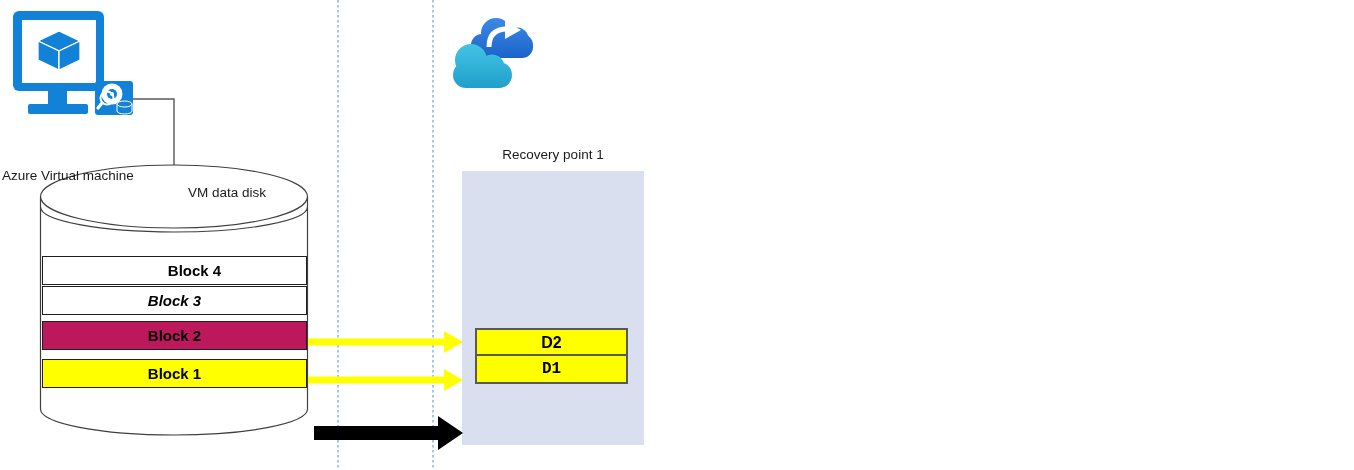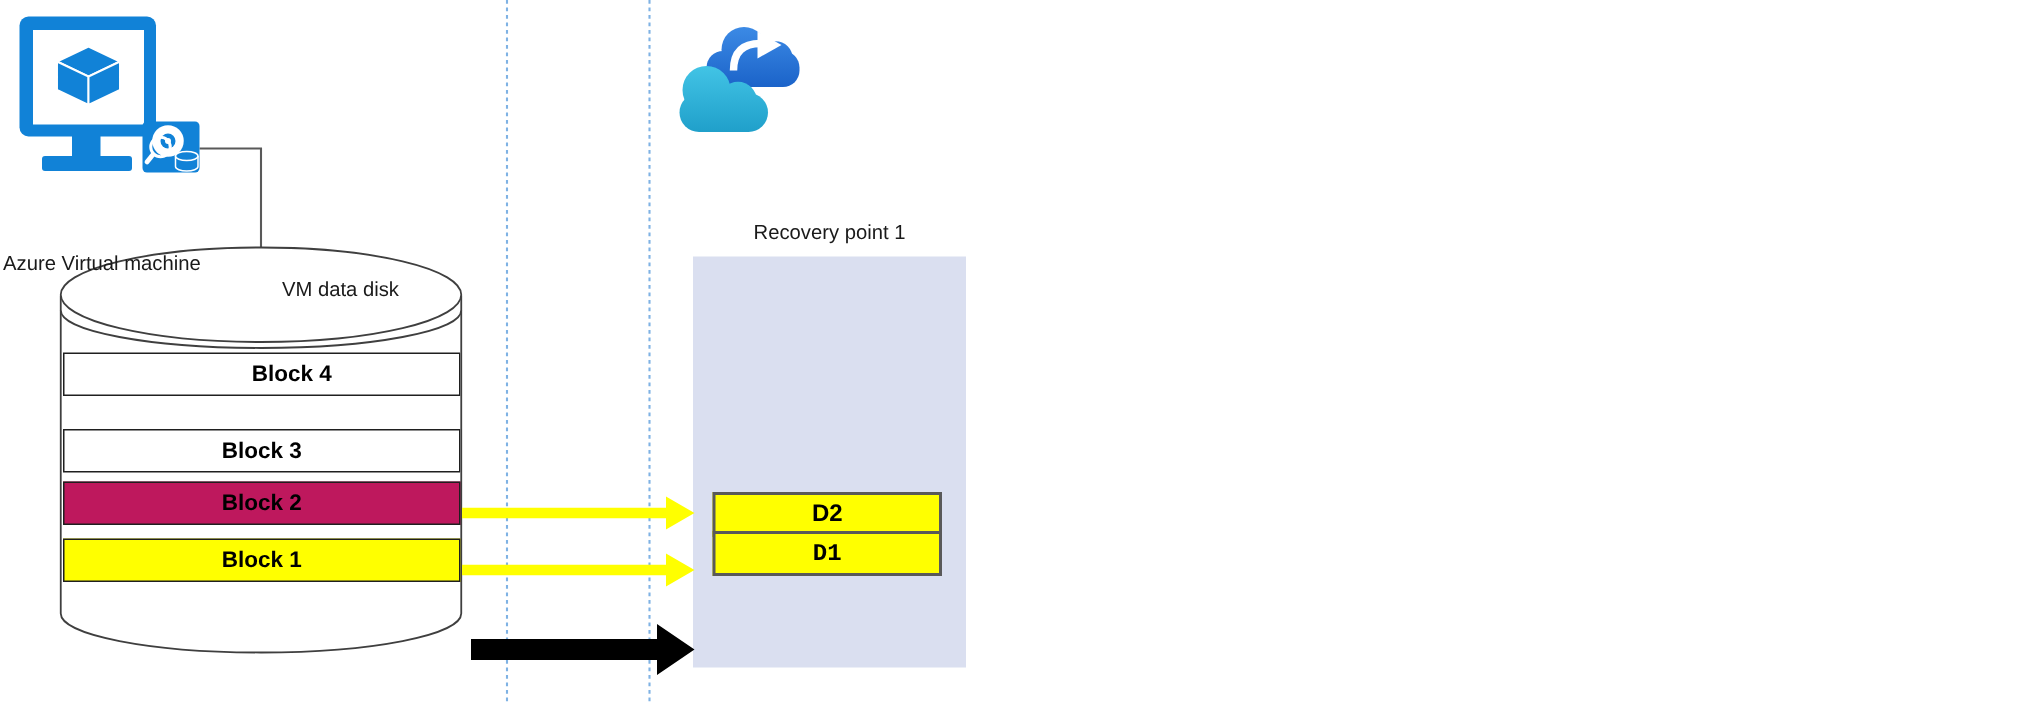--- a/index.html
+++ b/index.html
@@ -32,22 +32,22 @@
   }
   .block{
     position:absolute;
     left:42px;width:265px;height:29px;
     box-sizing:border-box;
     border:1.5px solid #1f1f1f;
     background:#ffffff;
     display:flex;align-items:center;justify-content:center;
     font-weight:bold;font-size:15px;color:#000;
   }
-  .b4{top:235px;padding-left:40px;}
-  .b3{top:286px;}
+  .b4{top:256px;padding-left:40px;}
+  .b3{top:286px;font-style:italic;}
   .b2{top:321px;background:#be185d;}
   .b1{top:359px;background:#FFFF00;}
   .dblock{
     position:absolute;
     left:475px;width:153px;height:30px;
     box-sizing:border-box;
     border:2px solid #595959;
     background:#FFFF00;
     display:flex;align-items:center;justify-content:center;
     font-weight:bold;font-size:16px;color:#000;

